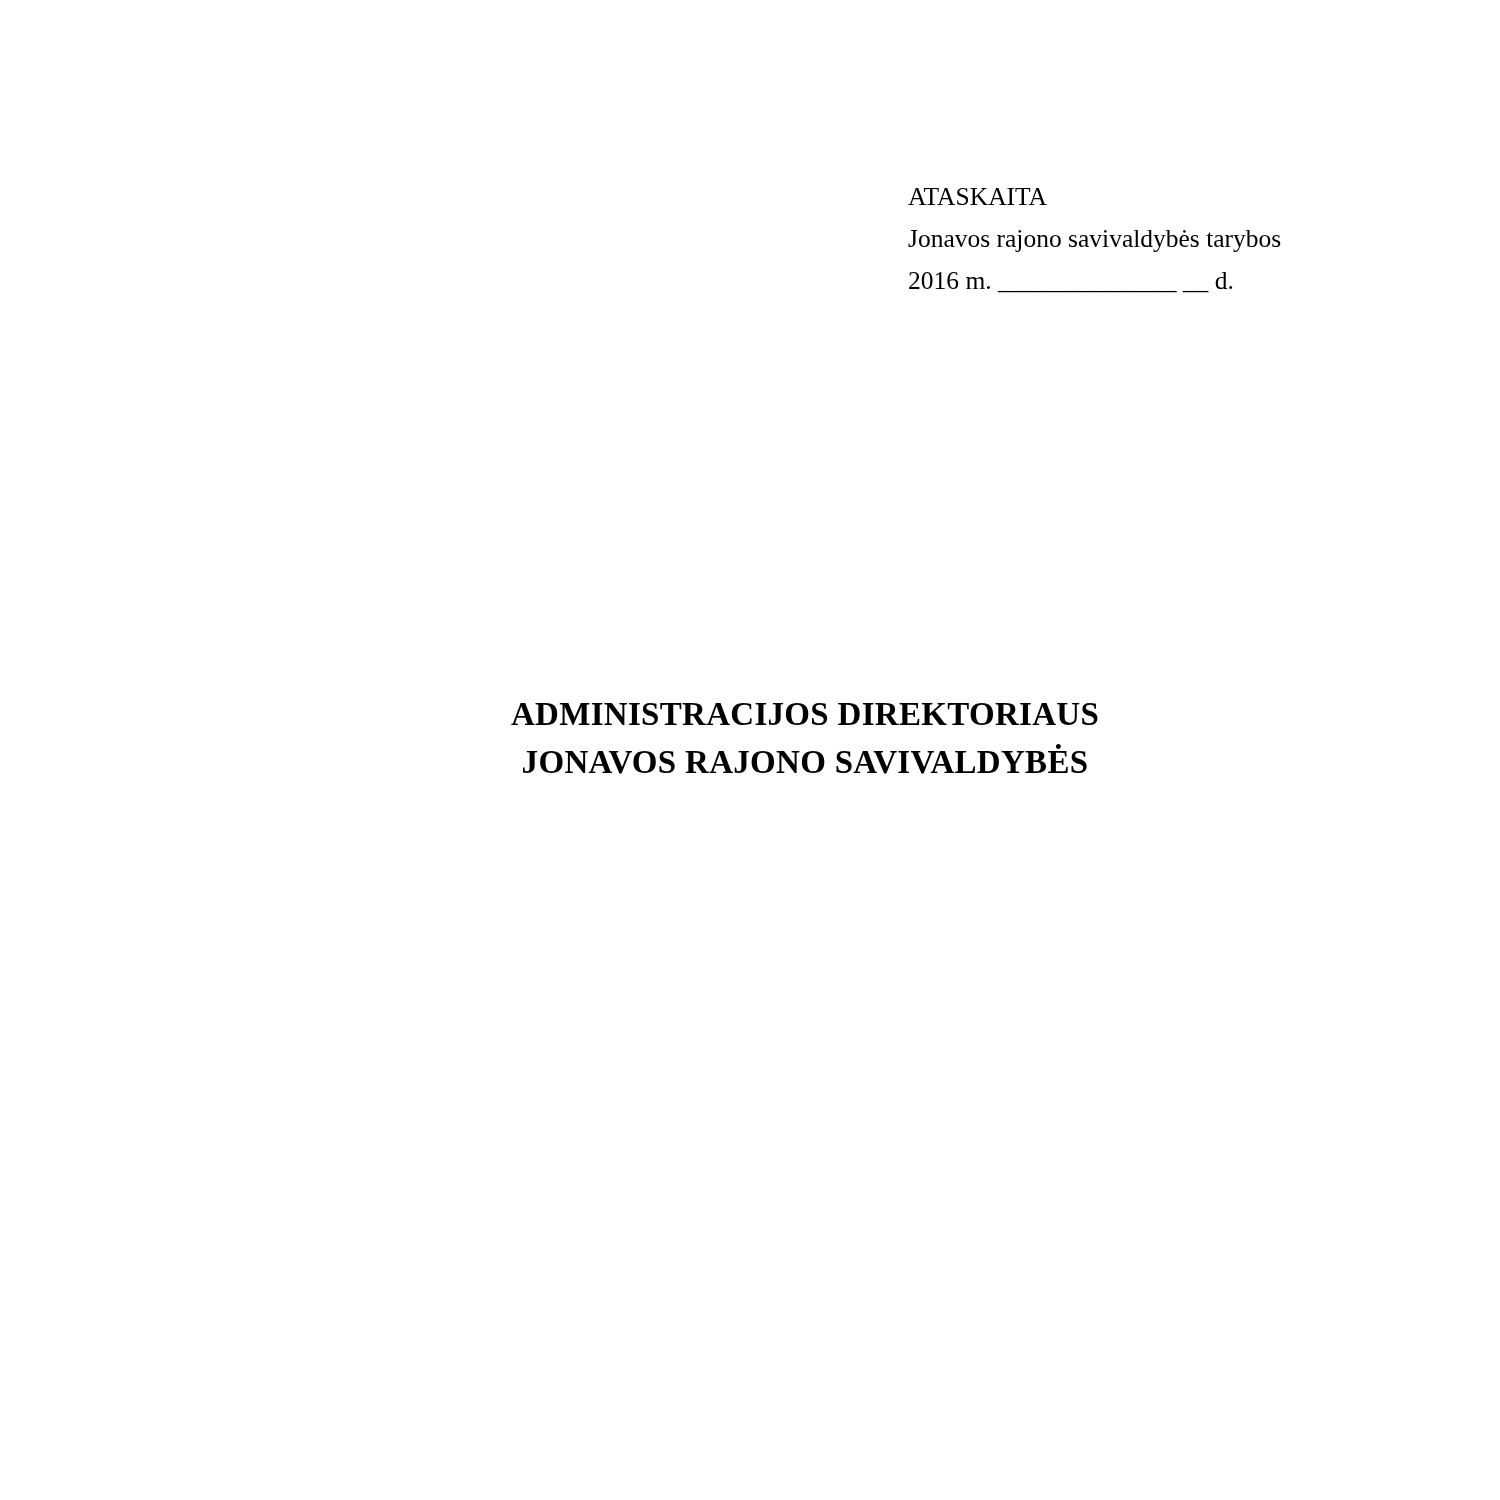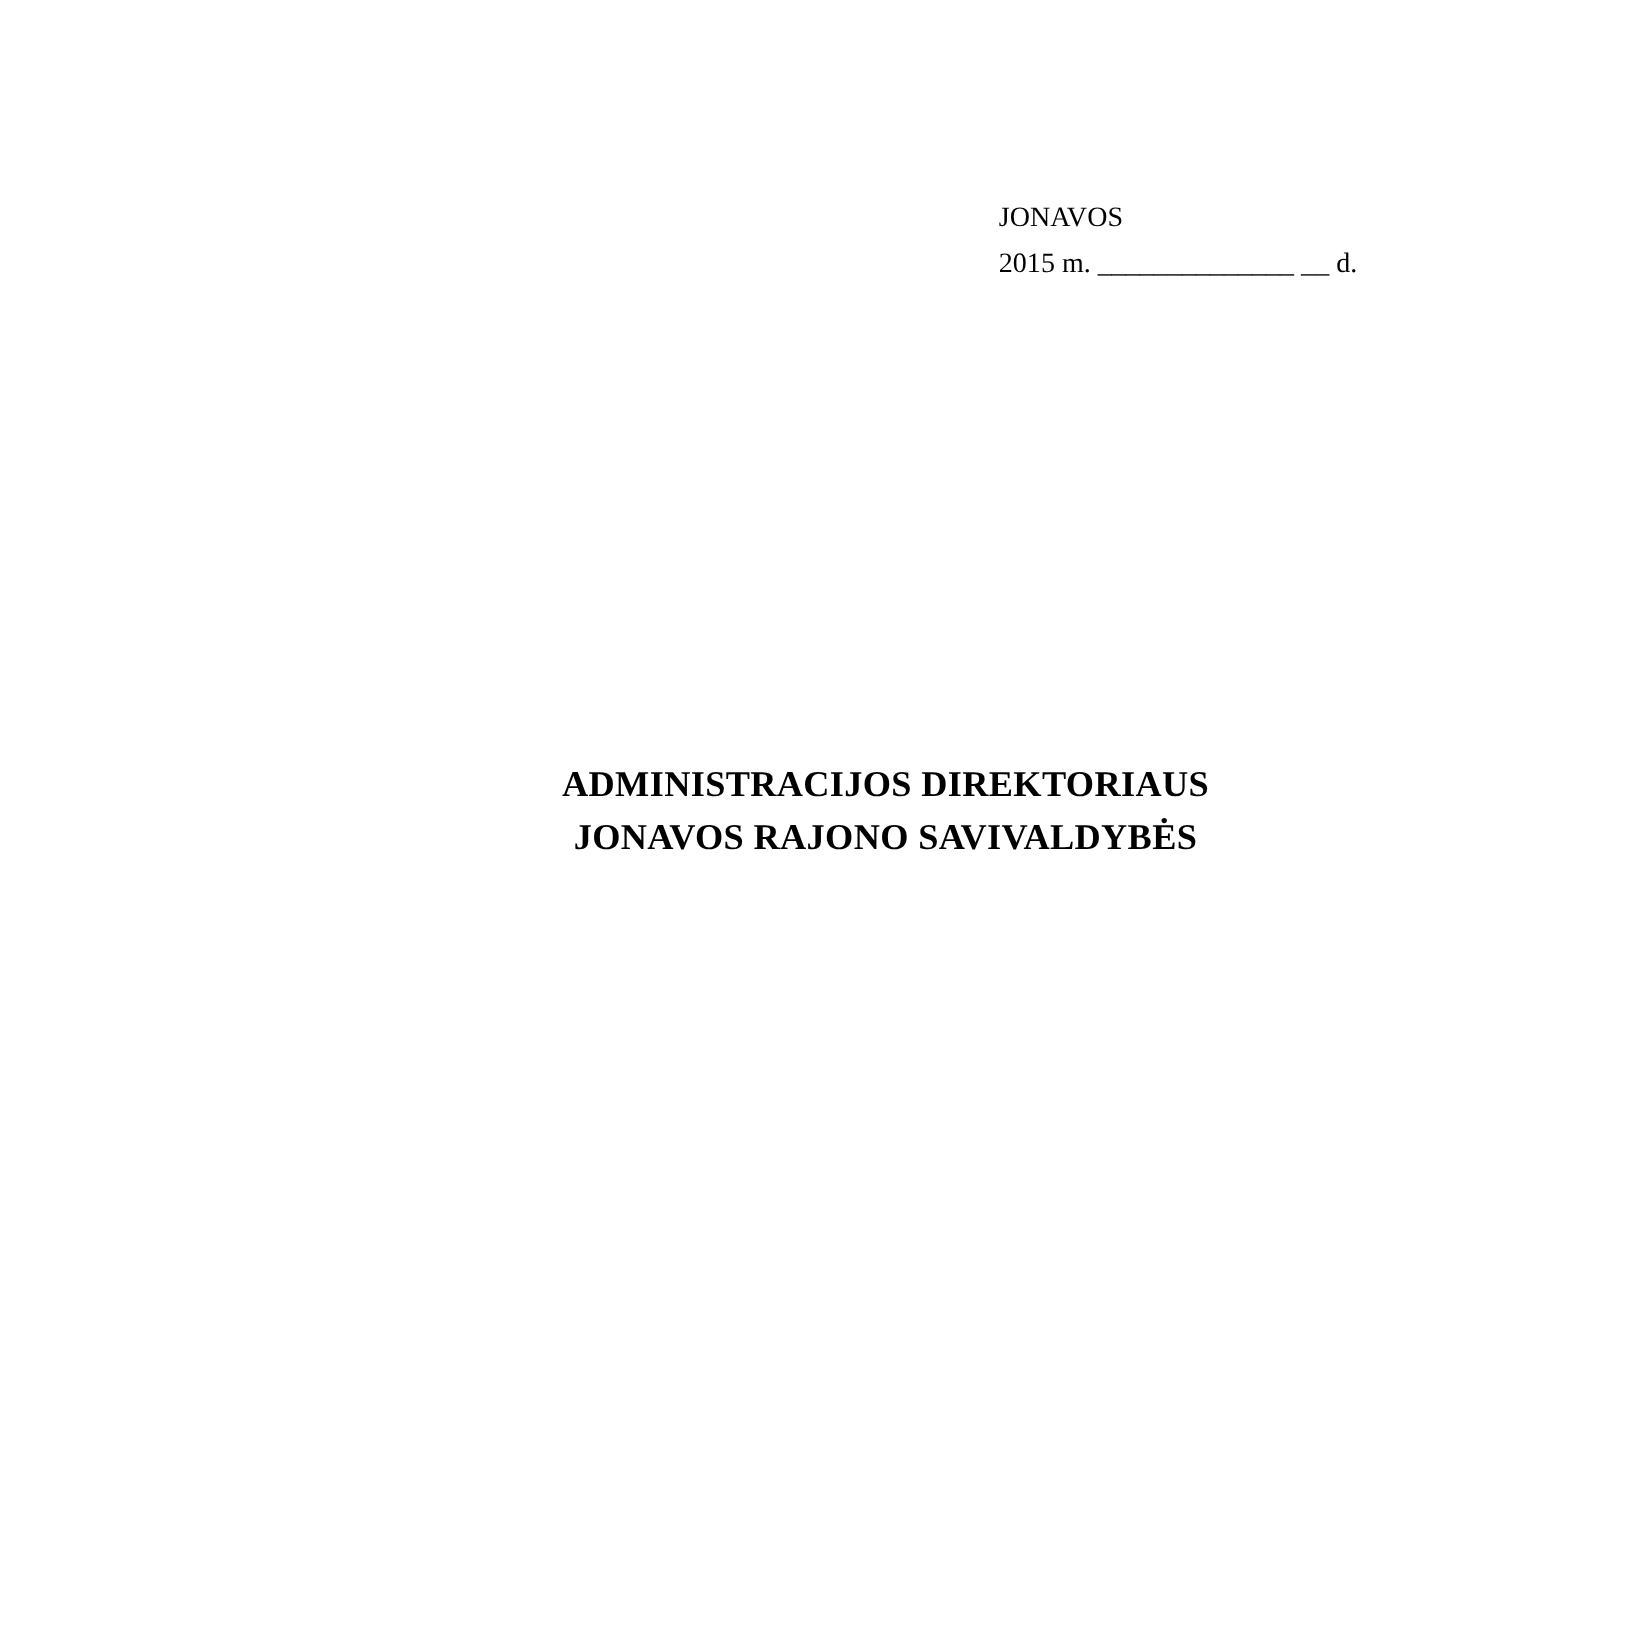--- a/index.html
+++ b/index.html
@@ -49,22 +49,23 @@
   .title-gap {
     height: 48px;
   }
 </style>
 </head>
 <body>
 
 <div class="page">
 
   <div class="approval-block">
-    <span class="line">JONAVOS</span>
-    <span class="line">2015 m. ______________  __ d.</span>
+    <span class="line">ATASKAITA</span>
+    <span class="line">Jonavos rajono savivaldybės tarybos</span>
+    <span class="line">2016 m. ______________  __ d.</span>
   </div>
 
   <div class="title-block">
     <div class="title-line">ADMINISTRACIJOS DIREKTORIAUS</div>
     <div class="title-line">JONAVOS RAJONO SAVIVALDYBĖS</div>
     <div class="title-gap"></div>
   </div>
 
 </div>
 

